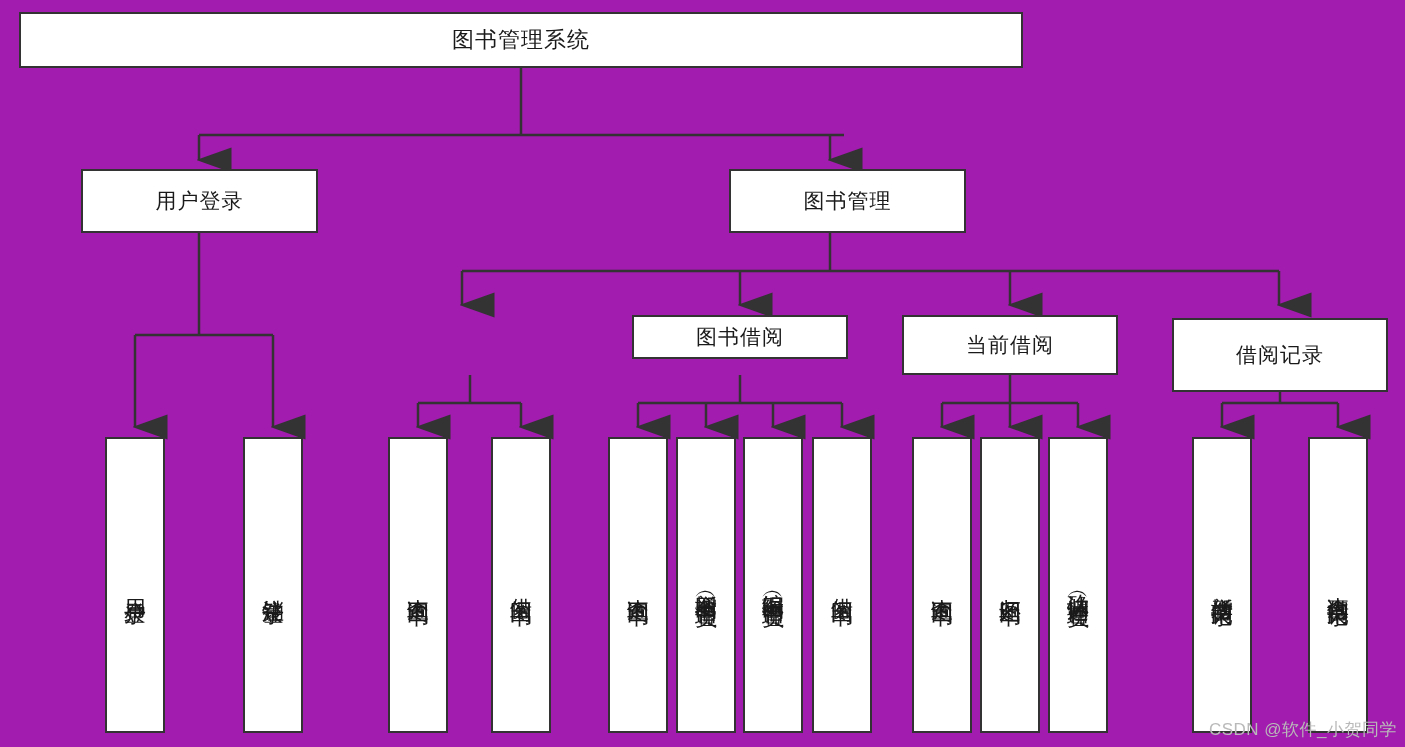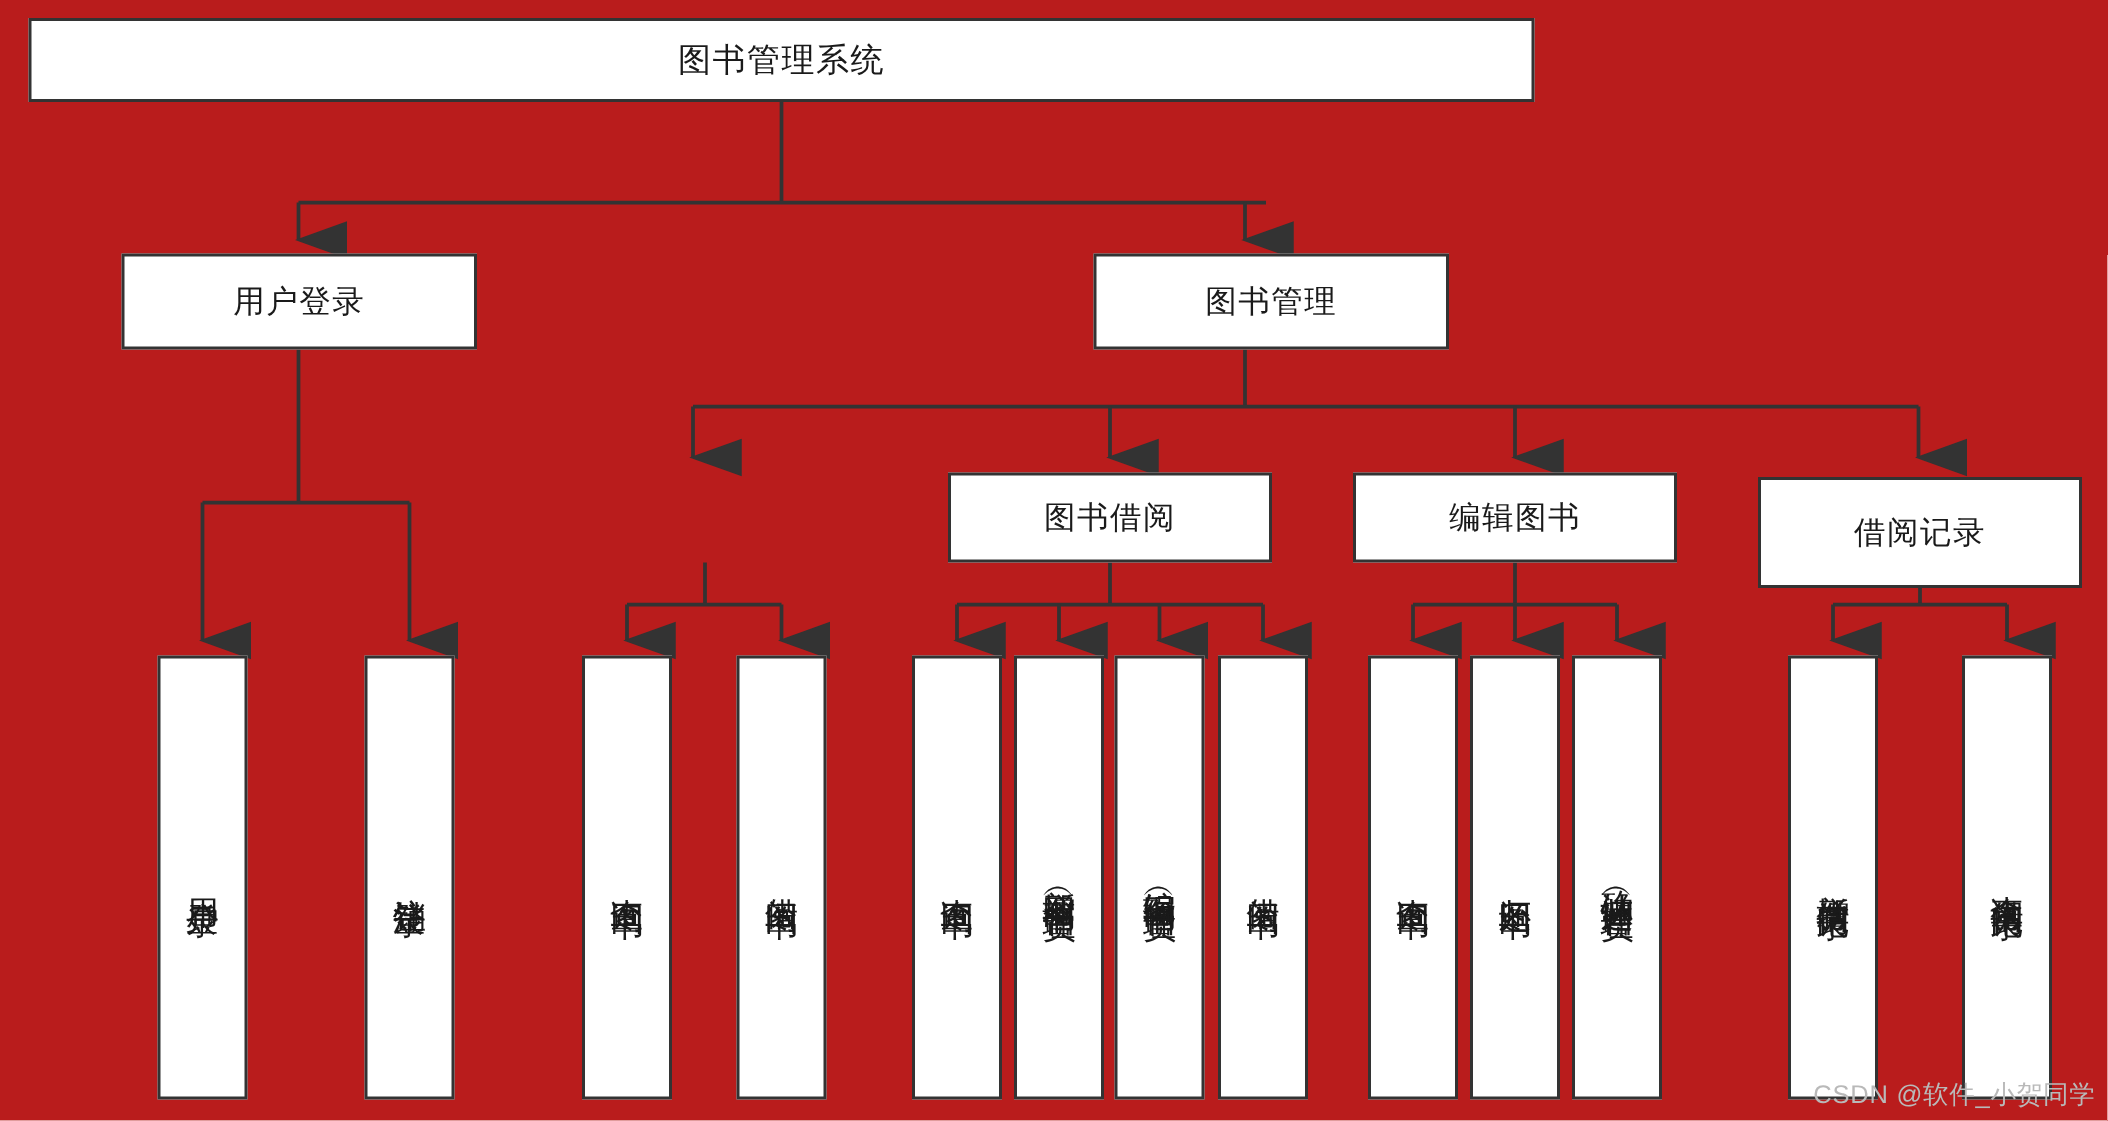--- a/index.html
+++ b/index.html
@@ -7,21 +7,21 @@
     padding: 0;
     background: #ffffff;
   }
   body {
     font-family: "Liberation Sans", "DejaVu Sans", sans-serif;
   }
   #canvas {
     position: relative;
     width: 1405px;
     height: 747px;
-    background: #b91c1c;
+    background: #a21caf;
     overflow: hidden;
   }
   #wires {
     position: absolute;
     left: 0;
     top: 0;
     width: 1405px;
     height: 747px;
     pointer-events: none;
   }
@@ -127,25 +127,25 @@
     <span>图书管理系统</span>
   </div>
 
   <div class="node horiz" style="left:81px; top:169px; width:237px; height:64px;">
     <span>用户登录</span>
   </div>
   <div class="node horiz" style="left:711px; top:169px; width:237px; height:64px;margin-left:18px;">
     <span>图书管理</span>
   </div>
 
-  <div class="node horiz" style="left:632px; top:315px; width:216px; height:60px;">
+  <div class="node horiz" style="left:632px; top:315px; width:216px; height:44px;">
     <span>图书借阅</span>
   </div>
   <div class="node horiz" style="left:902px; top:315px; width:216px; height:60px;">
-    <span>编辑图书</span>
+    <span>当前借阅</span>
   </div>
   <div class="node horiz" style="left:1172px; top:318px; width:216px; height:74px;">
     <span>借阅记录</span>
   </div>
 
   <div class="node vert" style="left:105px; top:437px; width:60px; height:296px;">
     <span class="vtext">用户登录</span>
   </div>
   <div class="node vert" style="left:243px; top:437px; width:60px; height:296px;">
     <span class="vtext">注销登录</span>

